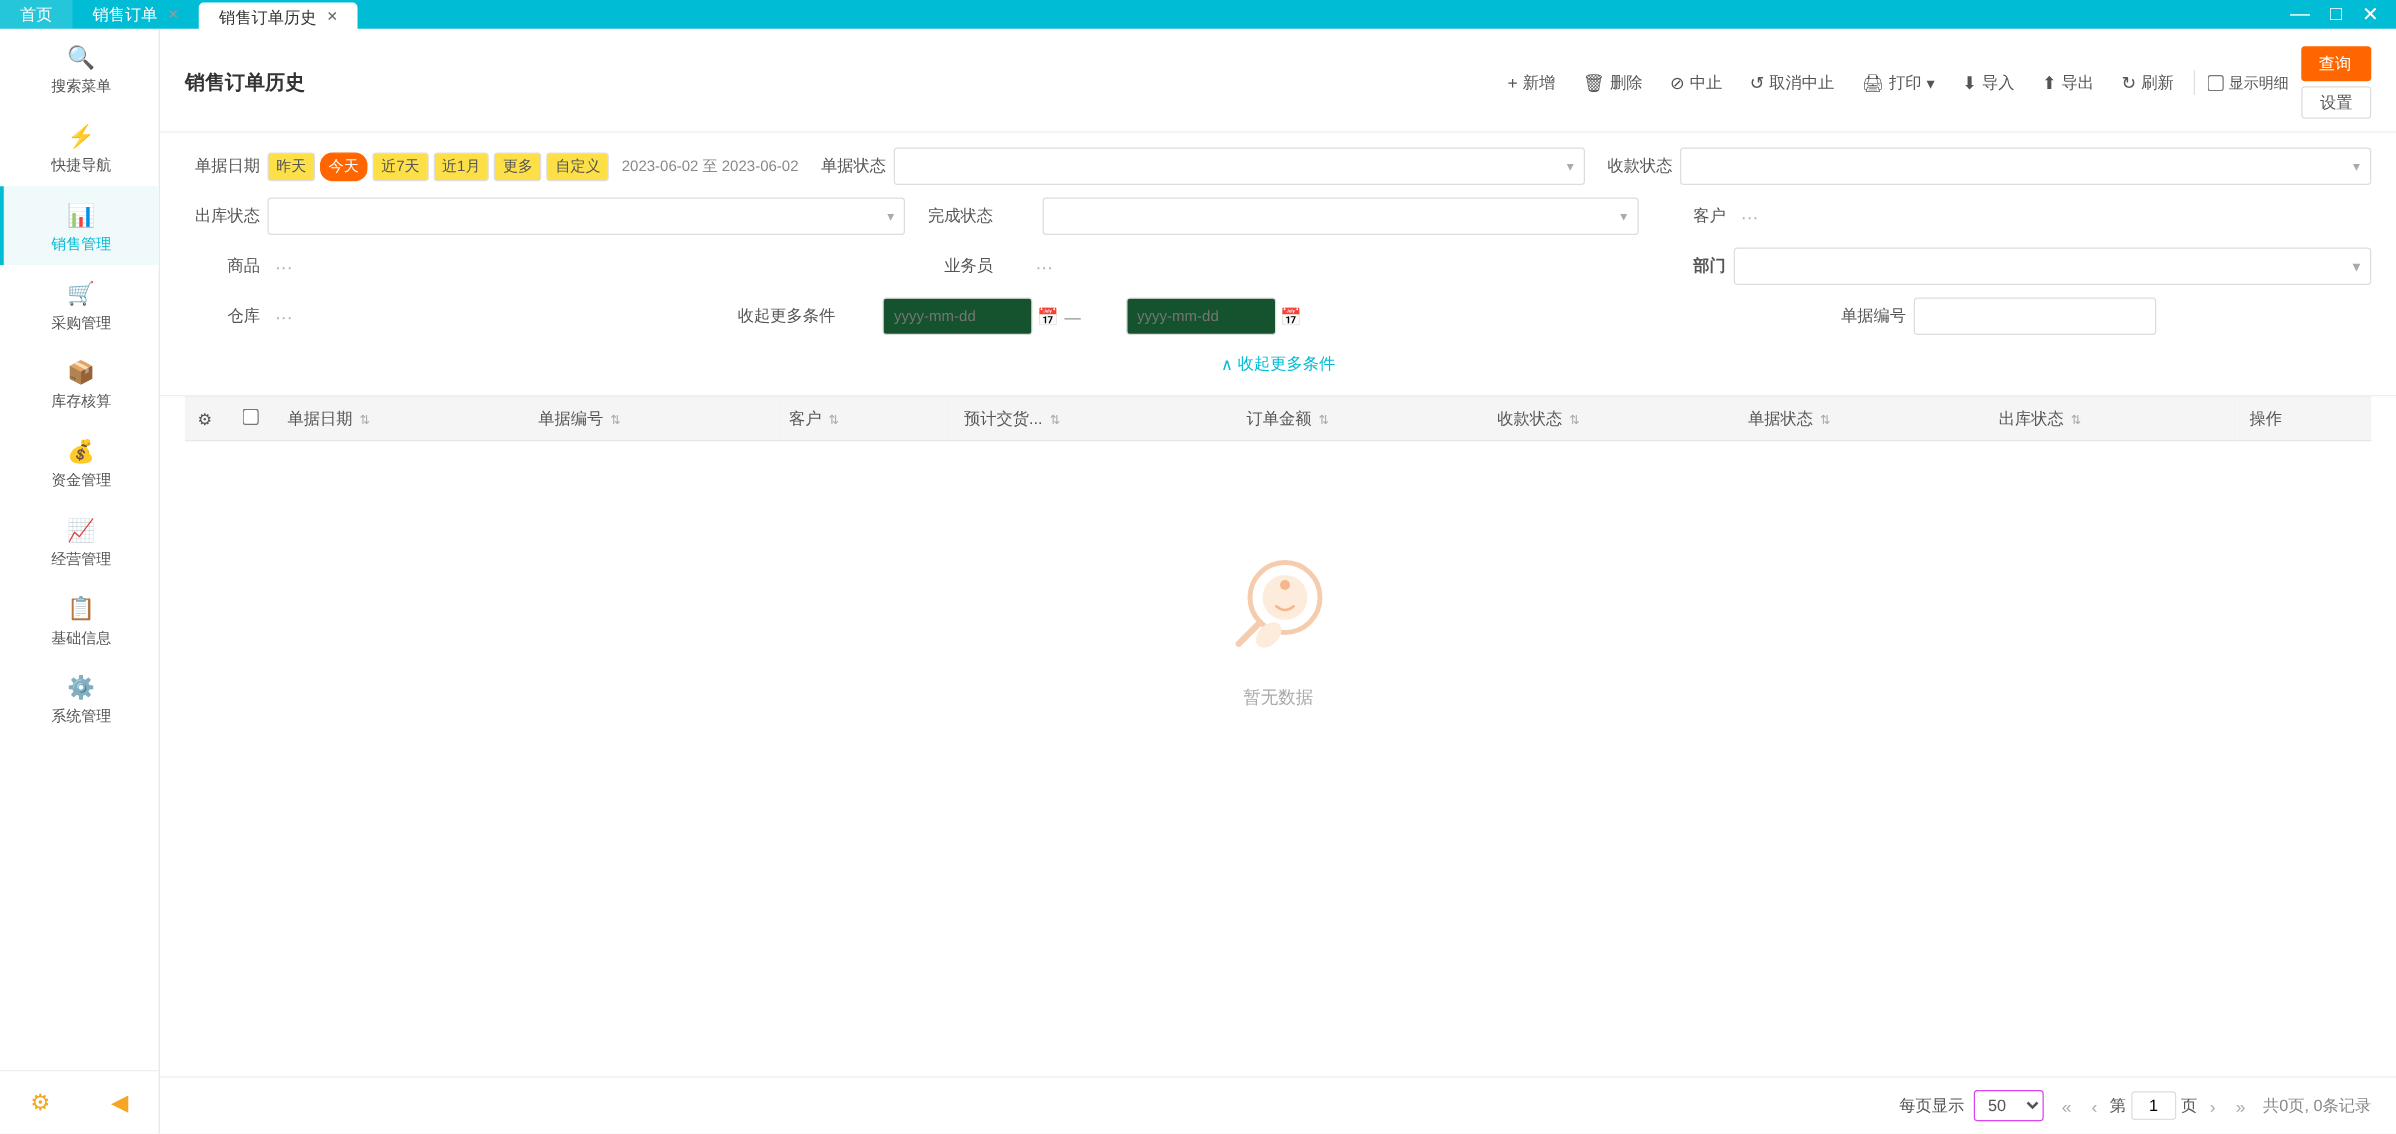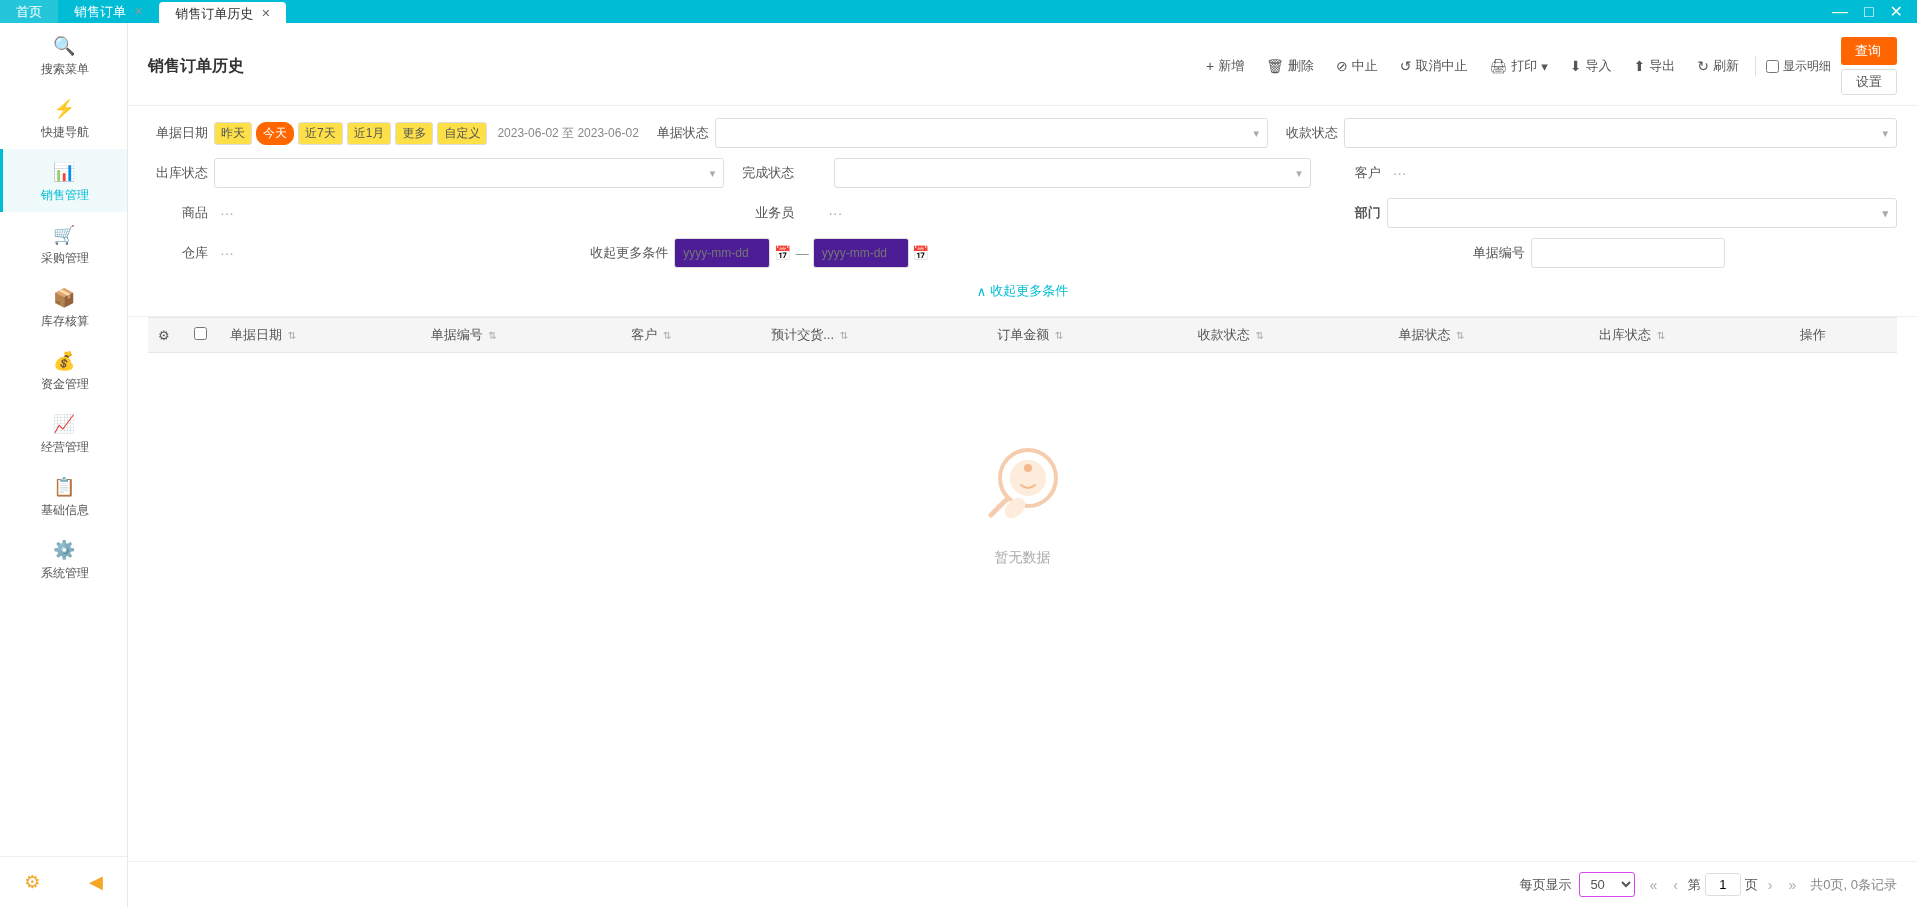--- a/index.html
+++ b/index.html
@@ -47,21 +47,21 @@
     .date-quick-btns { display: flex; gap: 4px; align-items: center; }
     .date-quick-btn { padding: 2px 6px; border: 1px solid #ddd; background: #fde047; border-radius: 3px; cursor: pointer; font-size: 12px; color: #555; }
     .date-quick-btn.active { background: #ff6600; color: #fff; border-color: #ff6600; border-radius: 10px; }
     .date-range-text { font-size: 12px; color: #888; }
     .select-control { border: 1px solid #ddd; border-radius: 3px; padding: 4px 8px; font-size: 13px; color: #555; background: #fff; cursor: pointer; display: flex; align-items: center; justify-content: space-between; min-width: 160px; height: 30px; }
     .select-control .arrow { color: #aaa; font-size: 11px; }
     .input-control { border: 1px solid #ddd; border-radius: 3px; padding: 4px 8px; font-size: 13px; color: #aaa; background: #fff; height: 30px; min-width: 140px; }
     .dots-btn { color: #aaa; cursor: pointer; font-size: 14px; padding: 2px 6px; }
     .filter-more { text-align: center; color: #00bcd4; cursor: pointer; font-size: 13px; padding: 4px 0; display: flex; align-items: center; justify-content: center; gap: 4px; }
     .date-input-group { display: flex; align-items: center; gap: 4px; }
-    .date-input { border: 1px solid #ddd; border-radius: 3px; padding: 4px 8px; font-size: 12px; color: #aaa; background: #4c1d95; height: 30px; width: 96px; }
+    .date-input { border: 1px solid #ddd; border-radius: 3px; padding: 4px 8px; font-size: 12px; color: #aaa; background: #14532d; height: 30px; width: 120px; margin-left: 32px; }
     .calendar-icon { color: #aaa; cursor: pointer; font-size: 14px; }
     .dash { color: #888; }
 
     
     .table-area { flex: 1; overflow: auto; padding: 0 20px; }
     .data-table { width: 100%; border-collapse: collapse; font-size: 13px; }
     .data-table th { background: #f5f5f5; color: #555; font-weight: normal; padding: 8px 10px; border-bottom: 1px solid #e8e8e8; border-top: 1px solid #e8e8e8; text-align: left; white-space: nowrap; }
     .data-table th .sort-icon { color: #aaa; font-size: 10px; margin-left: 2px; }
     .data-table td { padding: 8px 10px; border-bottom: 1px solid #f0f0f0; color: #333; }
     .th-gear { width: 36px; text-align: center; }

